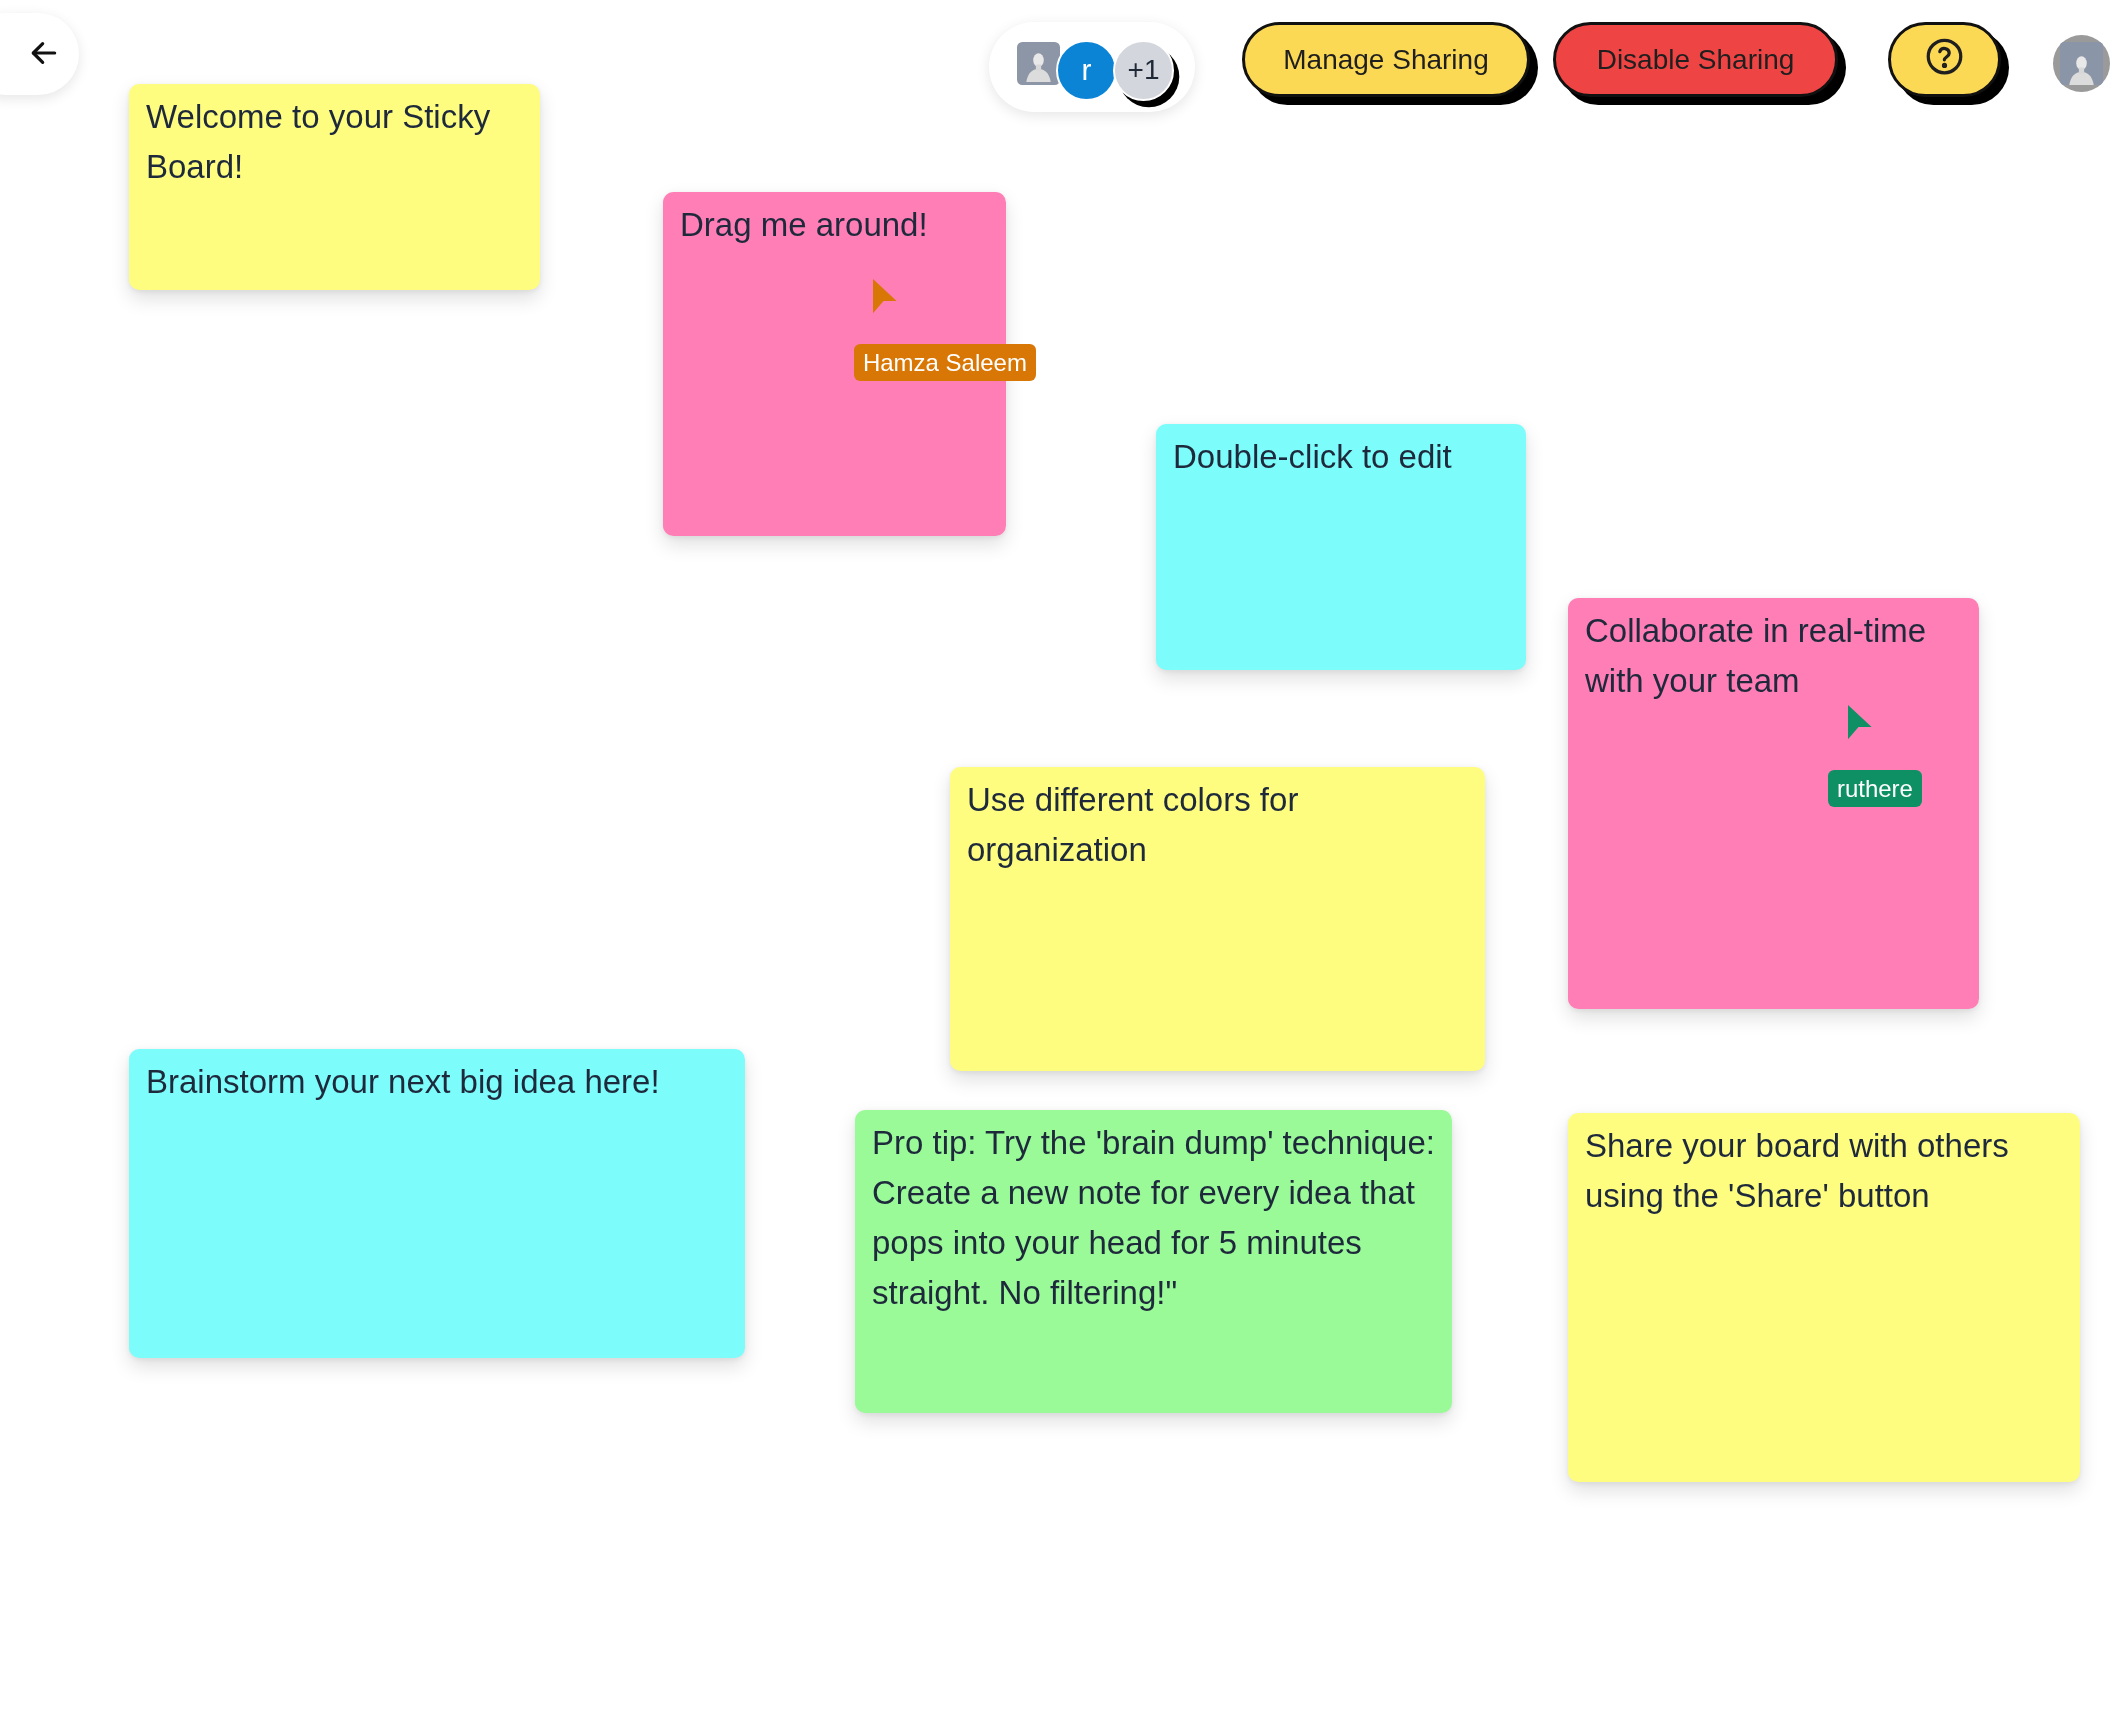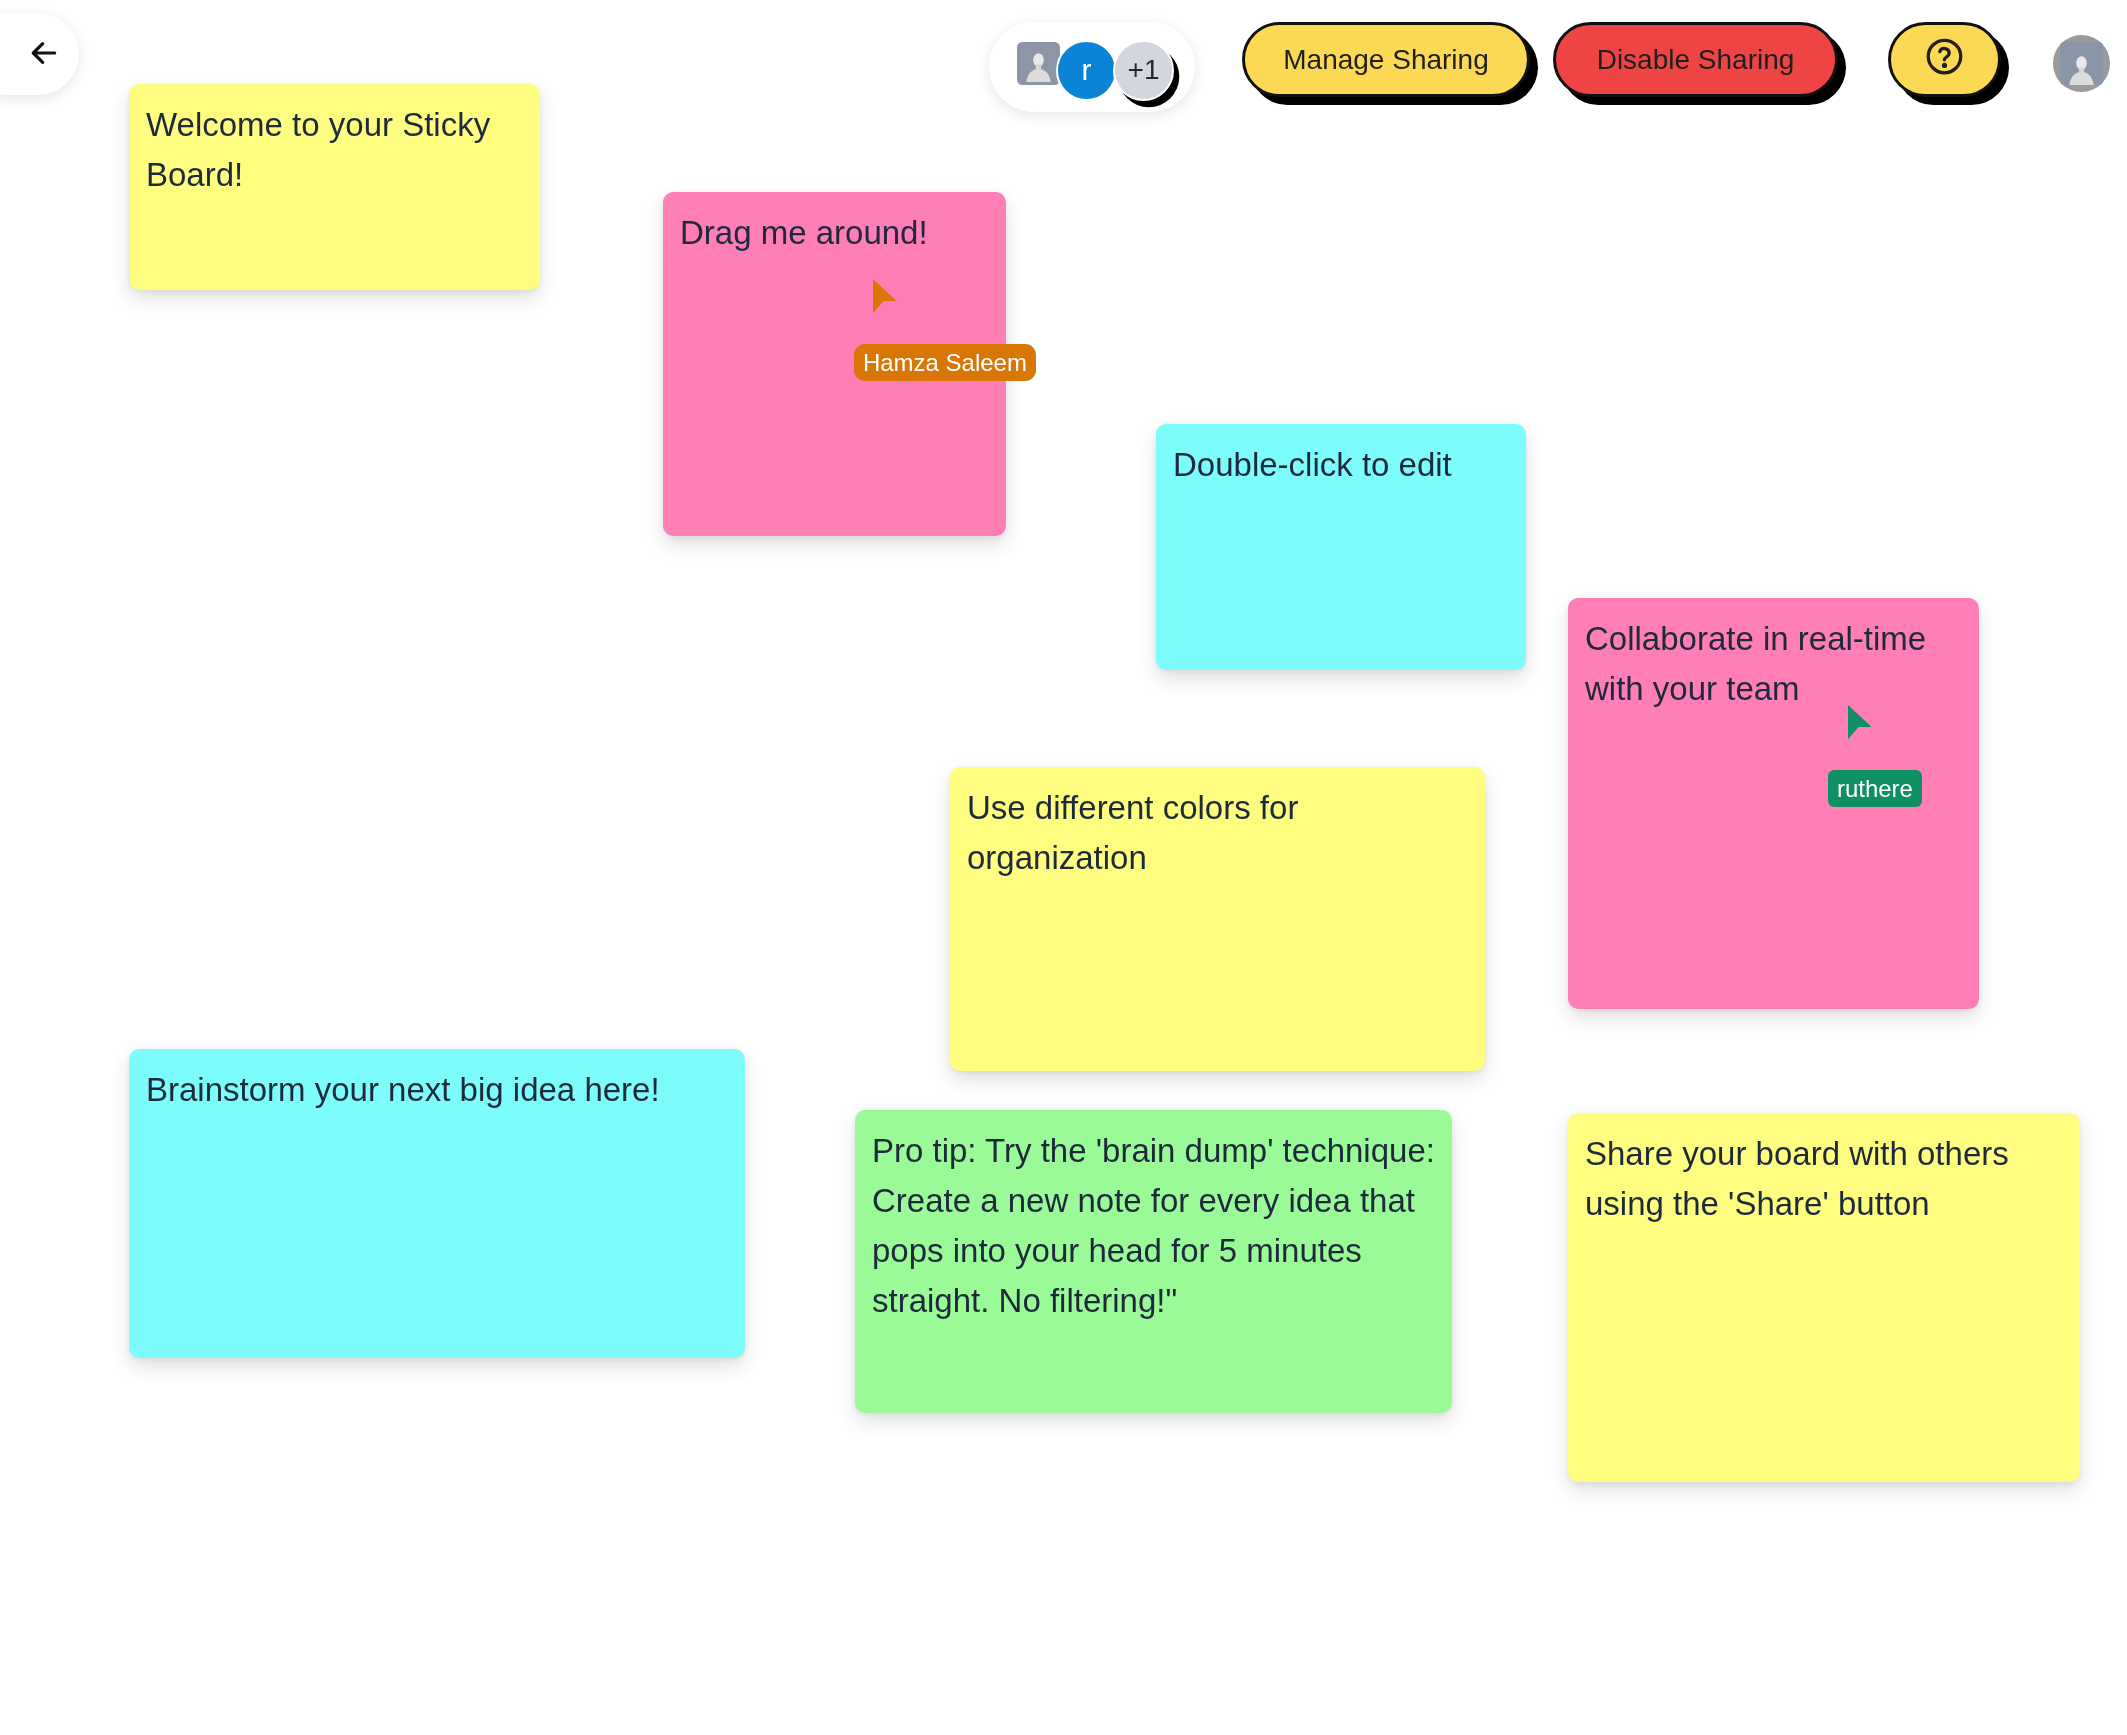--- a/index.html
+++ b/index.html
@@ -135,21 +135,21 @@
     display: flex;
     align-items: flex-end;
     justify-content: center;
   }
 
   
   .note {
     position: absolute;
     border-radius: 10.6px;
     box-shadow: 0 8.9px 19.5px rgba(0,0,0,0.12), 0 1.8px 5.3px rgba(0,0,0,0.06);
-    padding: 16px 17px;
+    padding: 8px 17px;
     box-sizing: border-box;
     color: #1e293b;
     font-size: 33px;
     line-height: 50px;
     cursor: move;
   }
   .note-text { display: block; }
   .yellow { background: #fffd80; }
   .pink { background: #ff7eb6; }
   .cyan { background: #7dfcfc; }
@@ -263,21 +263,21 @@
   <div class="note yellow" style="left:1568px; top:1113px; width:512px; height:369px;">
     <span class="note-text">Share your board with others using the 'Share' button</span>
   </div>
 
 
   <div class="remote-cursor" style="left:872px; top:279px;">
     <svg width="30" height="35" viewBox="0 0 34 40">
       <polygon points="1,0 28,25 13,25 1,39" fill="#d97706"></polygon>
     </svg>
   </div>
-  <div class="cursor-label" style="left:854px; top:344px; background:#d97706;border-radius:11px;">
+  <div class="cursor-label" style="left:854px; top:344px; background:#d97706;">
     <span>Hamza Saleem</span>
   </div>
 
   <div class="remote-cursor" style="left:1847px; top:705px;">
     <svg width="30" height="35" viewBox="0 0 34 40">
       <polygon points="1,0 28,25 13,25 1,39" fill="#0f8f64"></polygon>
     </svg>
   </div>
   <div class="cursor-label" style="left:1828px; top:770px; background:#0f8f64;">
     <span>ruthere</span>

